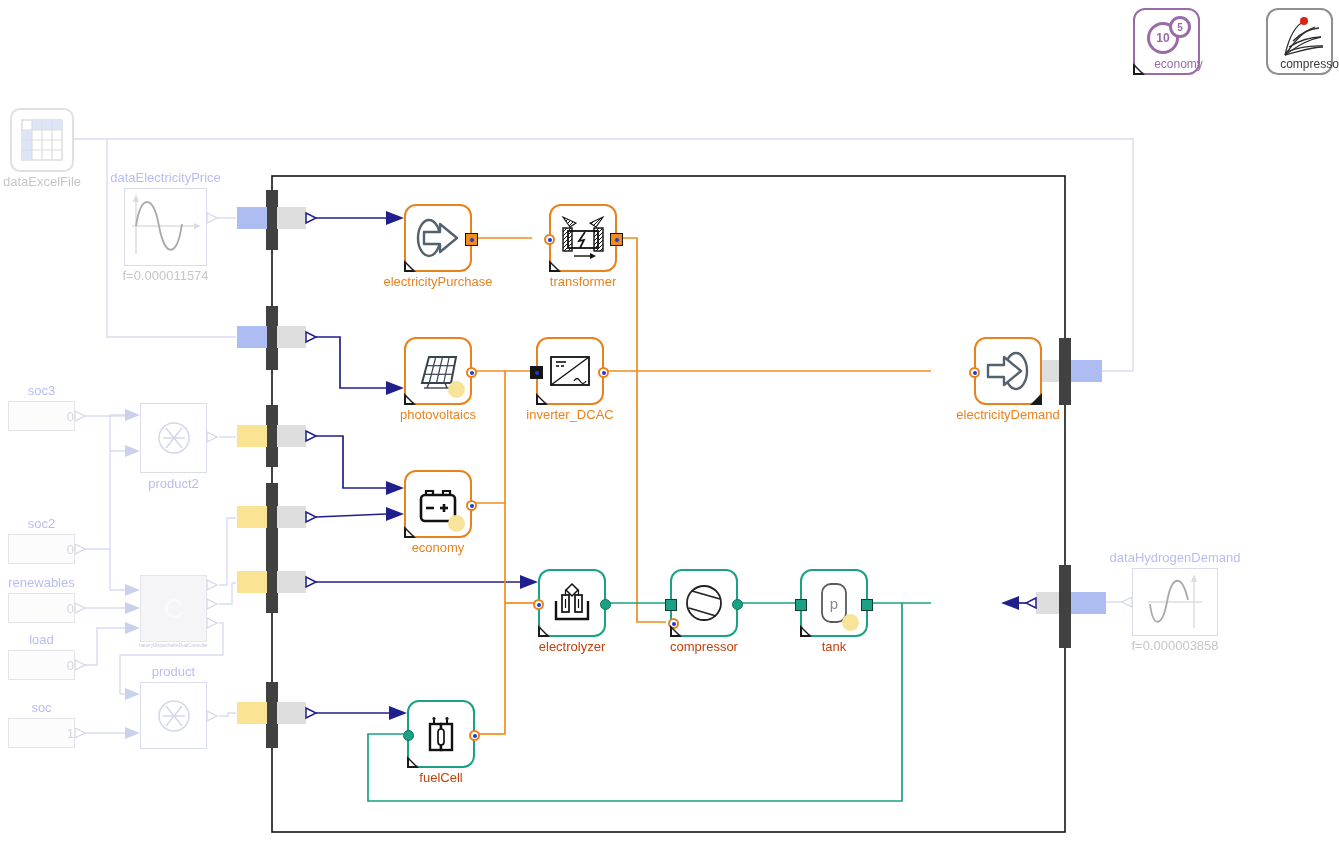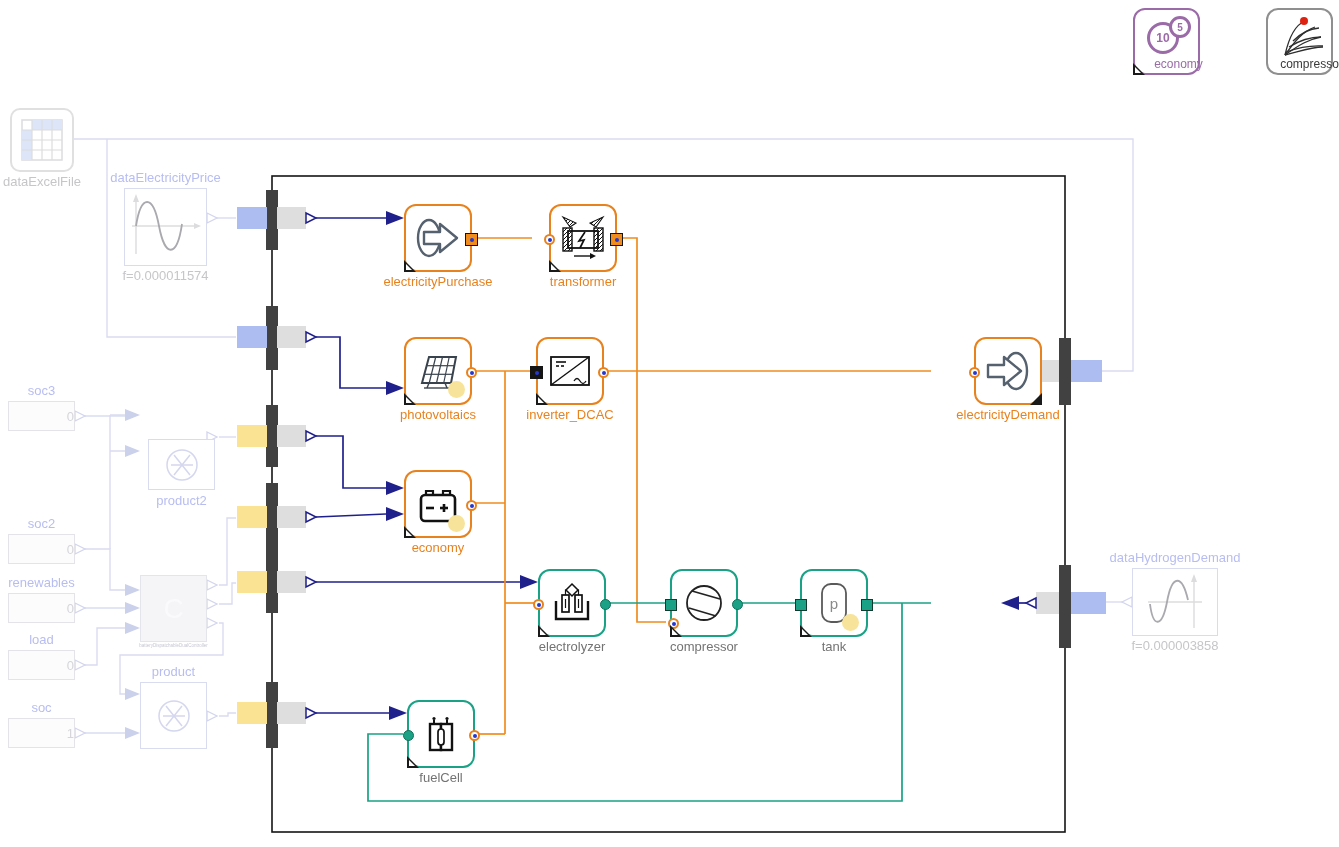--- a/index.html
+++ b/index.html
@@ -6,21 +6,21 @@
   #canvas{position:relative;width:1339px;height:847px;background:#fff;overflow:hidden;}
   #wires{position:absolute;left:0;top:0;z-index:1;}
   .blk{position:absolute;width:68px;height:68px;background:#fff;border-radius:12px;box-sizing:border-box;
        display:flex;align-items:center;justify-content:center;z-index:2;}
   .orange{border:2.2px solid #E8821E;}
   .teal{border:2.2px solid #1BA185;}
   .lbl{position:absolute;top:100%;margin-top:4px;left:50%;transform:translateX(-50%);
        font-size:13px;white-space:nowrap;z-index:2;}
   .lbl-above{position:absolute;bottom:100%;margin-bottom:4px;left:50%;transform:translateX(-50%);
        font-size:13px;white-space:nowrap;}
-  .t-or{color:#E8821E;} .t-teal{color:#737373;} .t-lav{color:#B7BDF1;} .t-gray{color:#C6C6C9;}
+  .t-or{color:#E8821E;} .t-teal{color:#c2410c;} .t-lav{color:#B7BDF1;} .t-gray{color:#C6C6C9;}
   .t-purple{color:#9B6BA8;} .t-dark{color:#3A3A3A;}
   .port{position:absolute;display:flex;align-items:center;justify-content:center;box-sizing:border-box;z-index:4;}
   .p-circ-or{width:11px;height:11px;border-radius:50%;border:2px solid #E8821E;background:#fff;}
   .p-sq-or{width:13px;height:13px;border:1.6px solid #151515;background:#F08C1E;}
   .p-sq-dk{width:13px;height:13px;border:1.6px solid #151515;background:#151515;}
   .p-dot-teal{width:11px;height:11px;border-radius:50%;background:#1BA185;border:1.6px solid #117159;}
   .p-sq-teal{width:12px;height:12px;border:1.8px solid #123A2E;background:#1BA185;}
   .bdot{width:4px;height:4px;border-radius:50%;background:#2438CF;}
   .state-dot{position:absolute;width:17px;height:17px;border-radius:50%;background:#F7E39A;z-index:3;}
   .fold{position:absolute;left:-2px;bottom:-2px;width:0;height:0;
@@ -234,21 +234,21 @@
 </div>
 <div class="cblk" style="left:8px;top:650px;">
   <div class="lbl-above t-lav">load</div>
   <span class="cval">0</span>
 </div>
 <div class="cblk" style="left:8px;top:718px;">
   <div class="lbl-above t-lav">soc</div>
   <span class="cval">1</span>
 </div>
 
-<div class="fblk" style="left:148px;top:403px;width:67px;height:51px;margin-top:36px;">
+<div class="fblk" style="left:140px;top:403px;width:67px;height:70px;">
   <svg width="50" height="50" viewBox="0 0 50 50">
     <circle cx="25" cy="25" r="15" fill="#fff" stroke="#D4D7EE" stroke-width="1.5"></circle>
     <g stroke="#D4D7EE" stroke-width="1.5">
       <line x1="14" y1="25" x2="36" y2="25"></line>
       <line x1="17" y1="15" x2="33" y2="35"></line>
       <line x1="33" y1="15" x2="17" y2="35"></line>
     </g>
   </svg>
   <div class="lbl t-lav">product2</div>
 </div>

